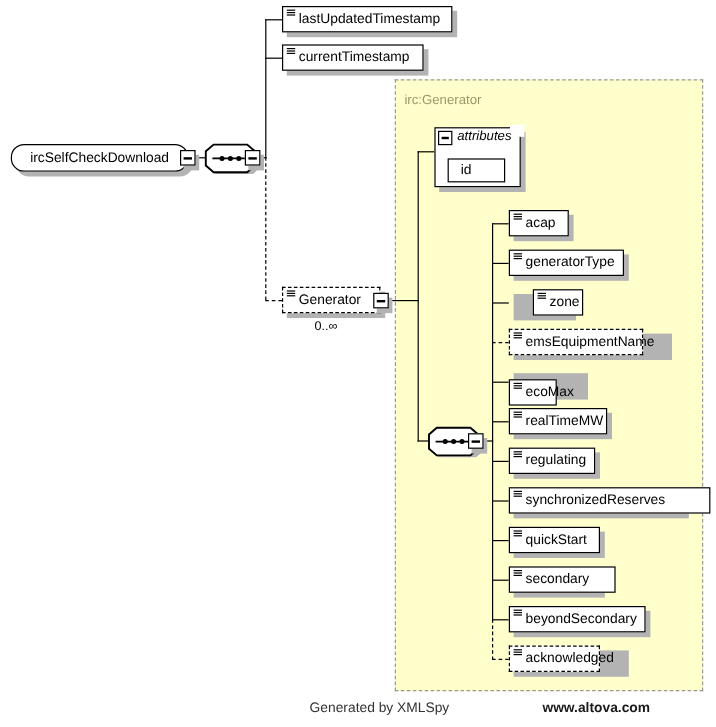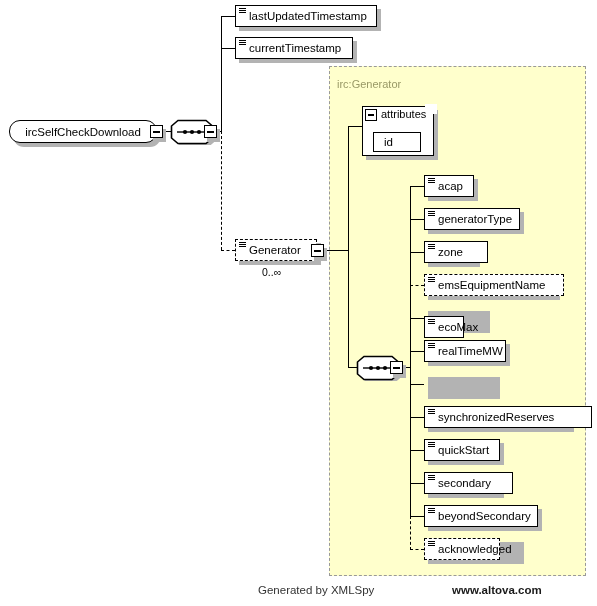--- a/index.html
+++ b/index.html
@@ -100,21 +100,21 @@
   .attrbox{
     position:absolute;
     box-sizing:border-box;
     background:#ffffff;
     border:1.6px solid #000000;
     z-index:4;
   }
   .attrshadow{position:absolute;background:#b3b3b3;z-index:3;}
   .attrlabel{
     position:absolute;
-    font-size:11px;color:#000000;white-space:nowrap;z-index:6;
+    font-size:11px;font-style:italic;color:#000000;white-space:nowrap;z-index:6;
   }
   .attrminus{
     position:absolute;width:12px;height:12px;box-sizing:border-box;
     background:#ffffff;border:1.6px solid #000000;z-index:6;
   }
   .attrminus::after{
     content:"";position:absolute;left:2px;top:4px;width:6px;height:1.6px;background:#000000;
   }
   .attrnotch{
     
@@ -275,32 +275,32 @@
     <span class="eicon">
         <i></i>
         <i></i>
         <i></i>
       </span>
     <span>generatorType</span>
   </div>
 
   <div class="ln lnh" style="left:410px;top:252px;width:14px;"></div>
   <div class="eshadow" style="left:428px;top:245px;width:52px;height:22px;"></div>
-  <div class="ebox" style="left:424px;top:241px;width:64px;">
+  <div class="ebox" style="left:444px;top:241px;width:42px;">
     <span class="eicon">
         <i></i>
         <i></i>
         <i></i>
       </span>
     <span>zone</span>
   </div>
 
   <div class="dashh" style="left:410px;top:285px;width:14px;"></div>
   <div class="eshadow" style="left:428px;top:278px;width:132px;height:22px;"></div>
-  <div class="ebox opt" style="left:424px;top:274px;width:140px;">
+  <div class="ebox opt" style="left:424px;top:274px;width:112px;">
     <span class="eicon">
         <i></i>
         <i></i>
         <i></i>
       </span>
     <span>emsEquipmentName</span>
   </div>
 
   <div class="ln lnh" style="left:410px;top:318px;width:14px;"></div>
   <div class="eshadow" style="left:428px;top:311px;width:62px;height:22px;"></div>
@@ -319,20 +319,28 @@
     <span class="eicon">
         <i></i>
         <i></i>
         <i></i>
       </span>
     <span>realTimeMW</span>
   </div>
 
   <div class="ln lnh" style="left:410px;top:384px;width:14px;"></div>
   <div class="eshadow" style="left:428px;top:377px;width:72px;height:22px;"></div>
+  <div class="ebox" style="left:424px;top:373px;width:72px;">
+    <span class="eicon">
+        <i></i>
+        <i></i>
+        <i></i>
+      </span>
+    <span>regulating</span>
+  </div>
 
   <div class="ln lnh" style="left:410px;top:417px;width:14px;"></div>
   <div class="eshadow" style="left:428px;top:410px;width:146px;height:22px;"></div>
   <div class="ebox" style="left:424px;top:406px;width:168px;">
     <span class="eicon">
         <i></i>
         <i></i>
         <i></i>
       </span>
     <span>synchronizedReserves</span>

